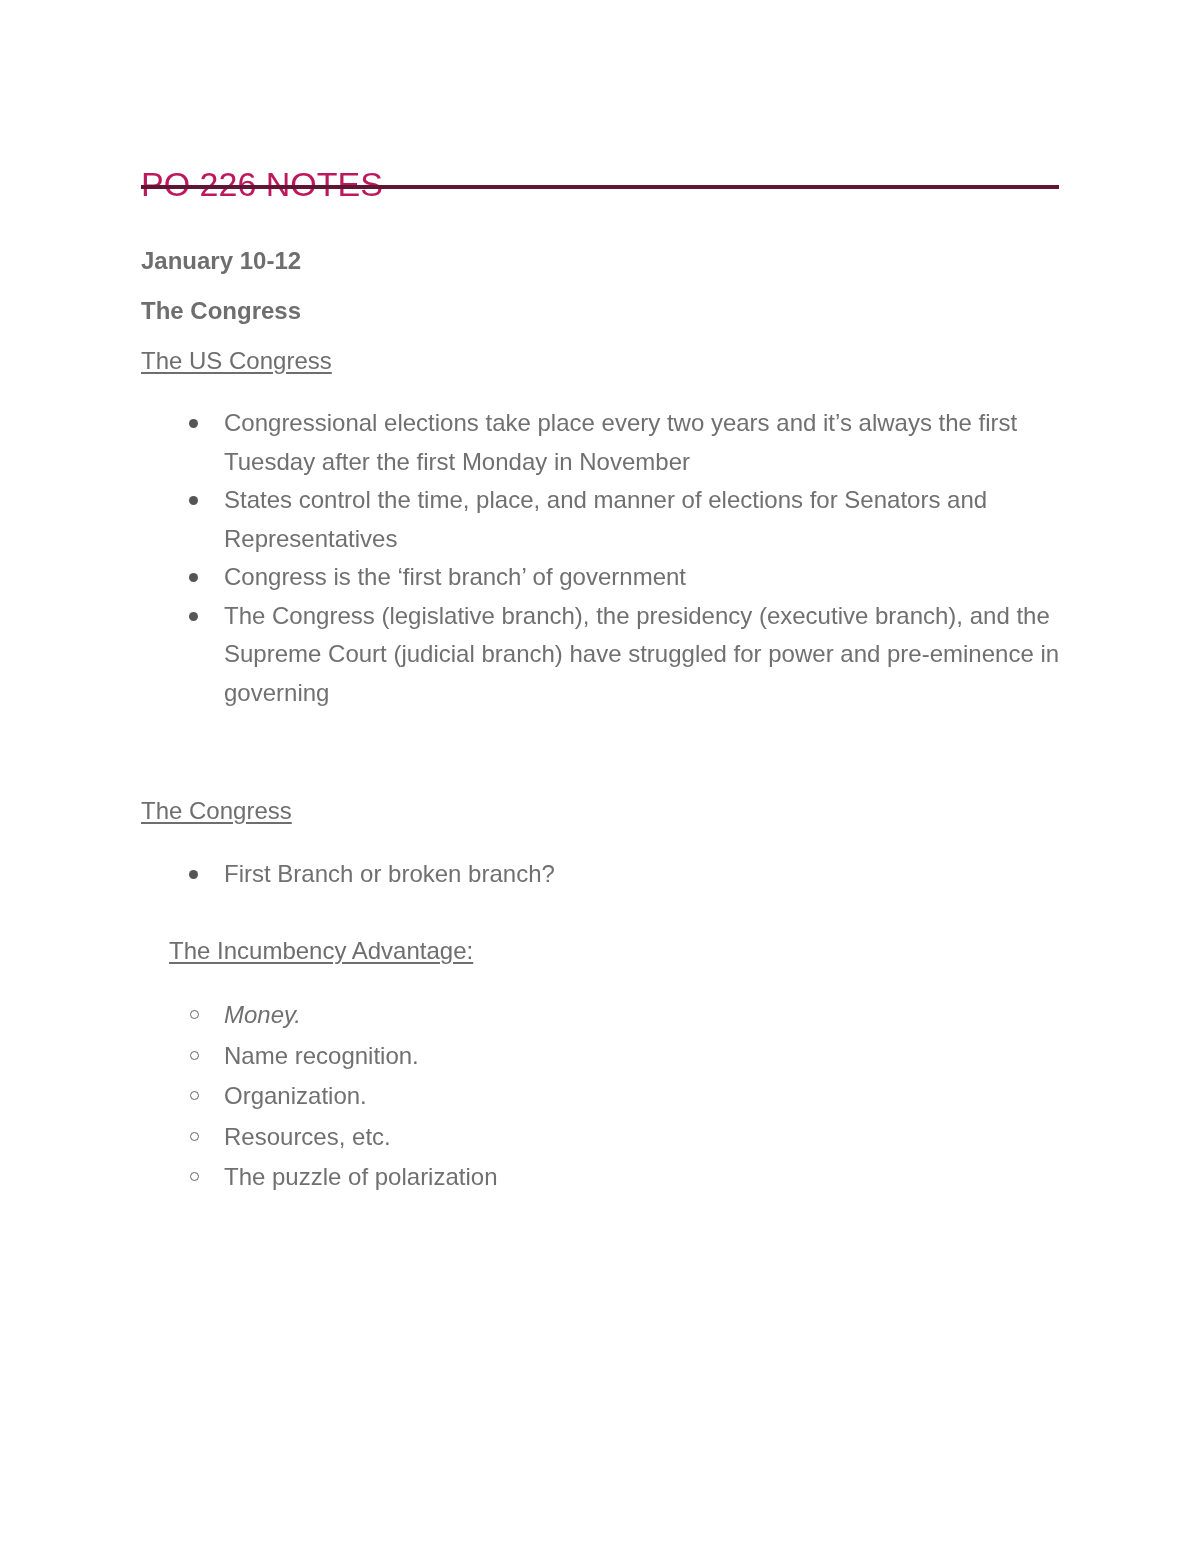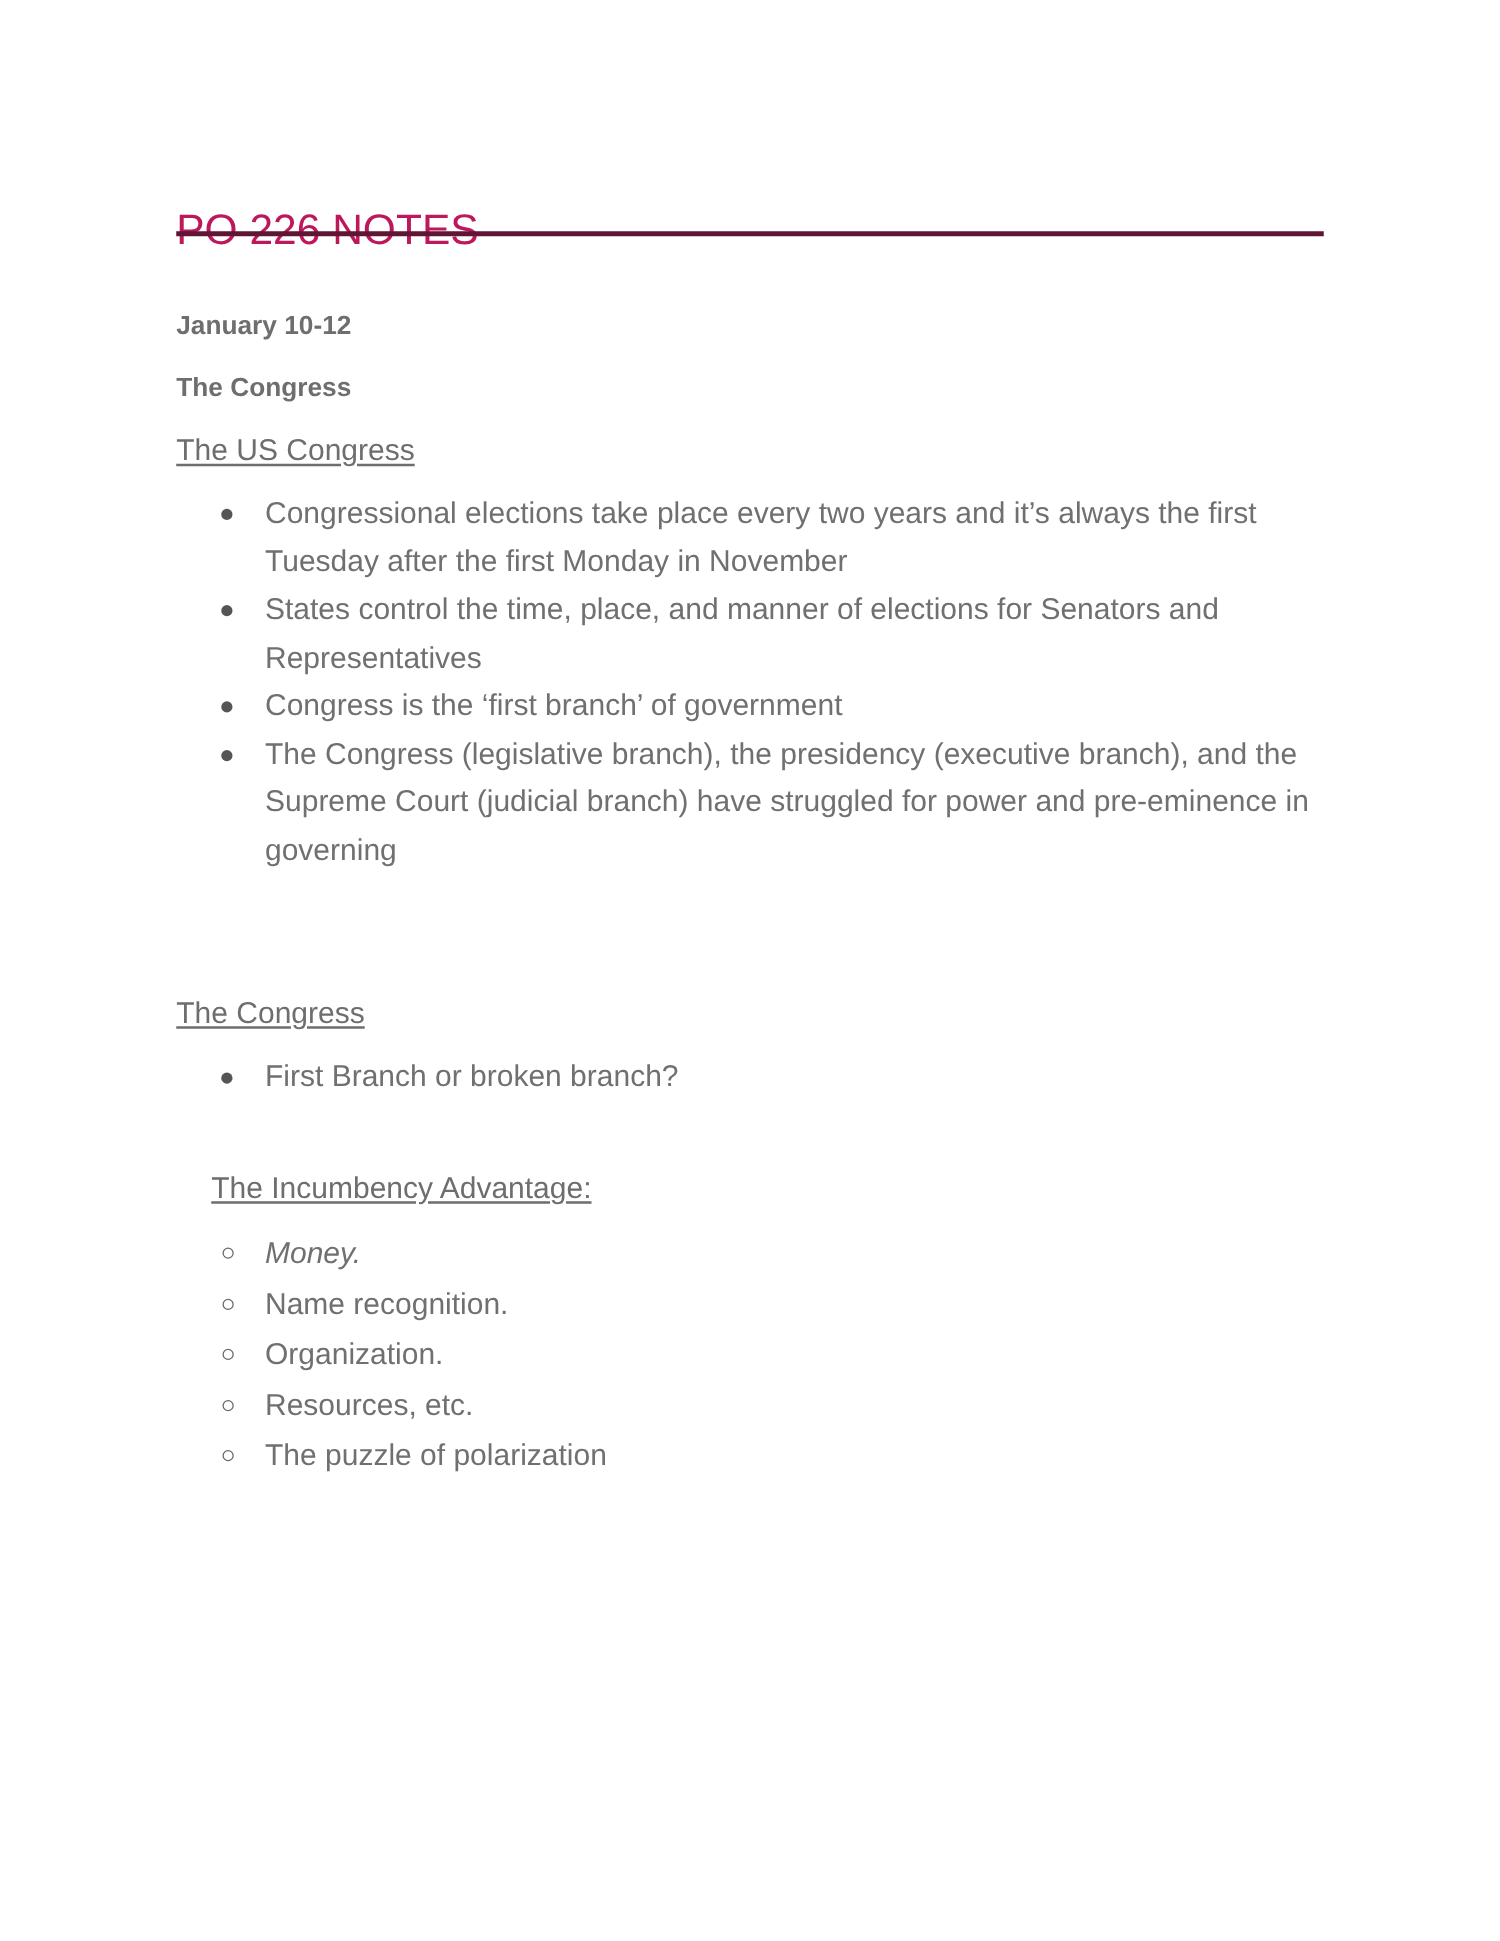--- a/index.html
+++ b/index.html
@@ -36,42 +36,42 @@
       position: absolute;
       left: 0;
       top: 185px;
       width: 918px;
       height: 4px;
       background: #5f1634;
     }
     .heading-bold {
       position: absolute;
       left: 0;
-      font-size: 21px;
+      font-size: 24px;
       font-weight: bold;
       color: #6e6e6e;
       line-height: 30px;
       white-space: nowrap;
     }
     .heading-underline {
       position: absolute;
       left: 0;
       font-size: 24px;
       color: #6e6e6e;
       text-decoration: underline;
       text-underline-offset: 3px;
       line-height: 30px;
       white-space: nowrap;
       text-align: center;
     }
     .list {
       position: absolute;
       left: 0;
       width: 918px;
-      margin: 0;
+      margin: 12px;
       padding: 0;
       list-style: none;
     }
     .list-item {
       position: relative;
       padding-left: 71px;
       font-size: 24px;
       line-height: 38.5px;
       color: #707070;
     }

